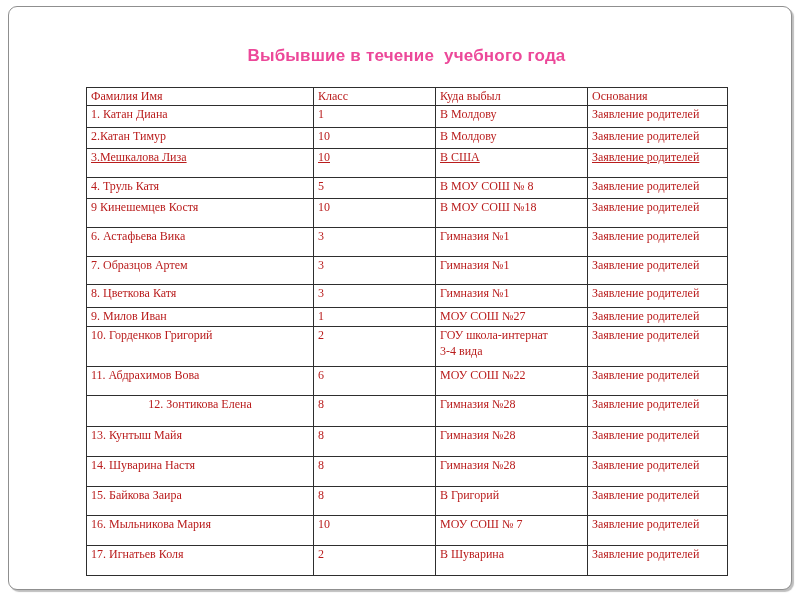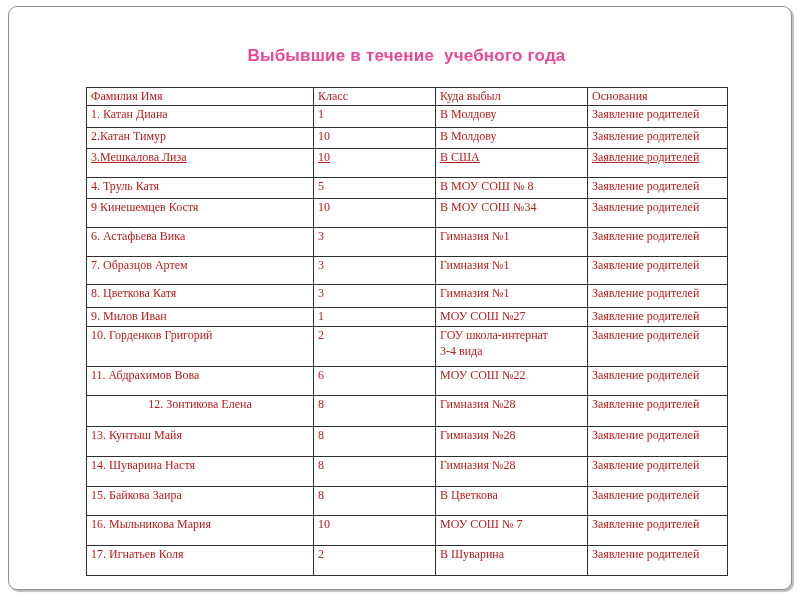--- a/index.html
+++ b/index.html
@@ -109,21 +109,21 @@
       </tr>
       <tr style="height: 21px;">
         <td>4. Труль Катя</td>
         <td>5</td>
         <td>В МОУ СОШ № 8</td>
         <td>Заявление родителей</td>
       </tr>
       <tr style="height: 29px;">
         <td>9 Кинешемцев Костя</td>
         <td>10</td>
-        <td>В МОУ СОШ №34</td>
+        <td>В МОУ СОШ №18</td>
         <td>Заявление родителей</td>
       </tr>
       <tr style="height: 29px;">
         <td>6. Астафьева Вика</td>
         <td>3</td>
         <td>Гимназия №1</td>
         <td>Заявление родителей</td>
       </tr>
       <tr style="height: 28px;">
         <td>7. Образцов Артем</td>
@@ -170,21 +170,21 @@
       </tr>
       <tr style="height: 30px;">
         <td>14. Шуварина Настя</td>
         <td>8</td>
         <td>Гимназия №28</td>
         <td>Заявление родителей</td>
       </tr>
       <tr style="height: 29px;">
         <td>15. Байкова Заира</td>
         <td>8</td>
-        <td>В Цветкова</td>
+        <td>В Григорий</td>
         <td>Заявление родителей</td>
       </tr>
       <tr style="height: 30px;">
         <td>16. Мыльникова Мария</td>
         <td>10</td>
         <td>МОУ СОШ № 7</td>
         <td>Заявление родителей</td>
       </tr>
       <tr style="height: 30px;">
         <td>17. Игнатьев Коля</td>

